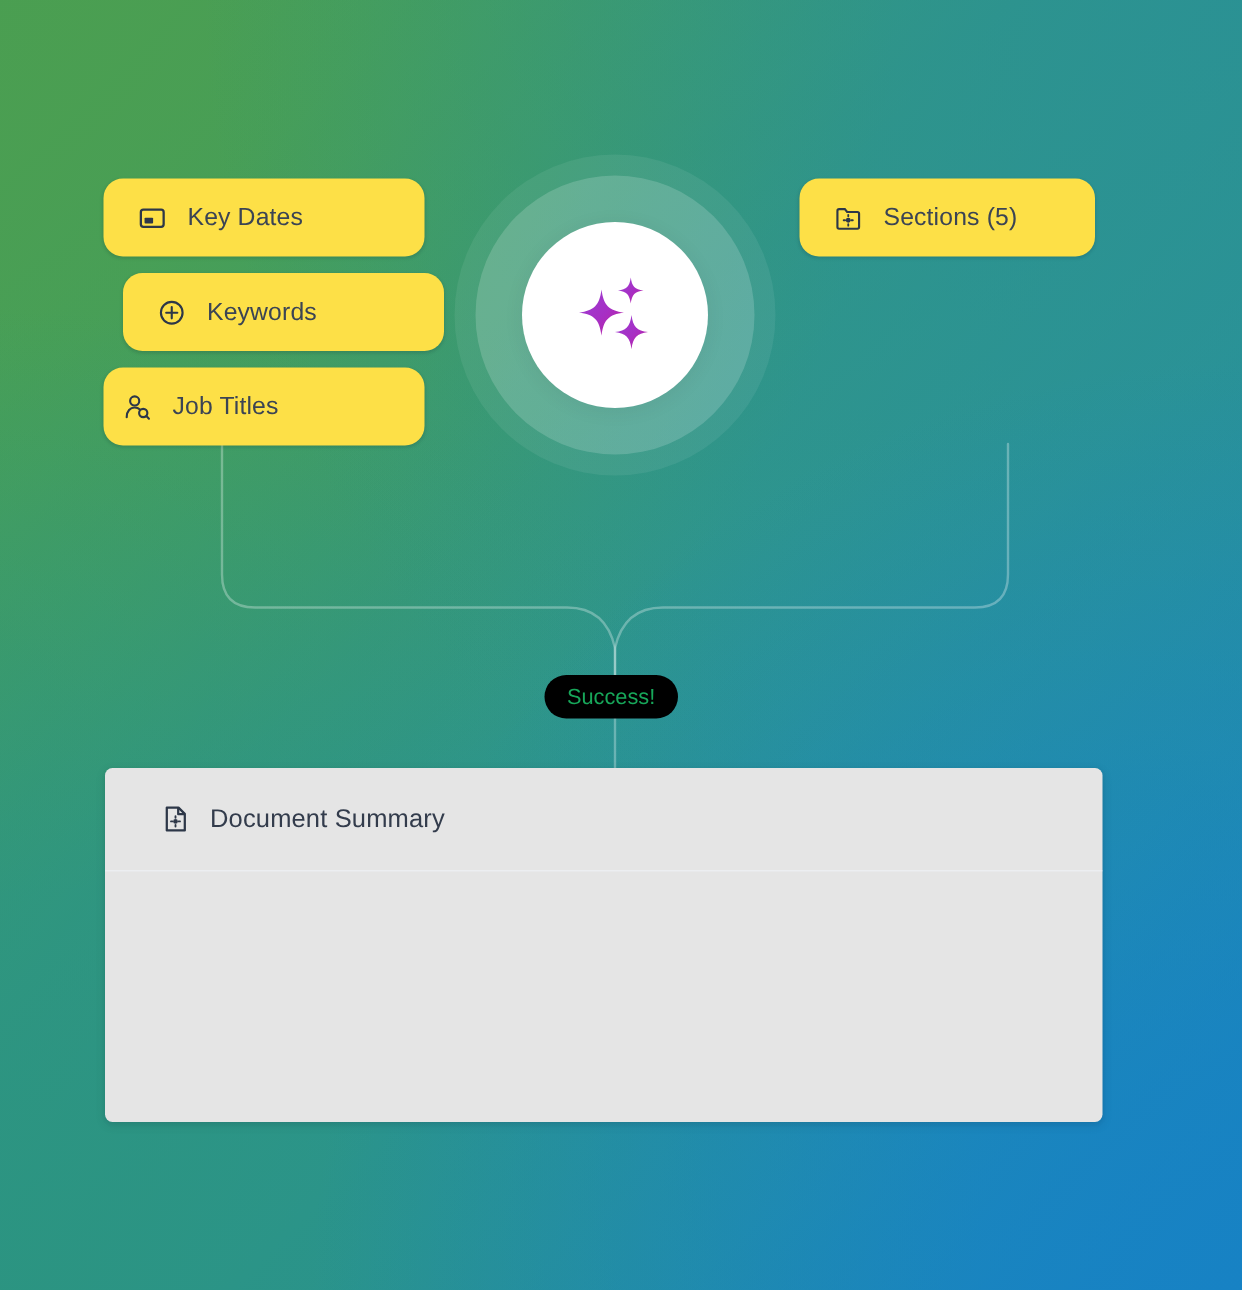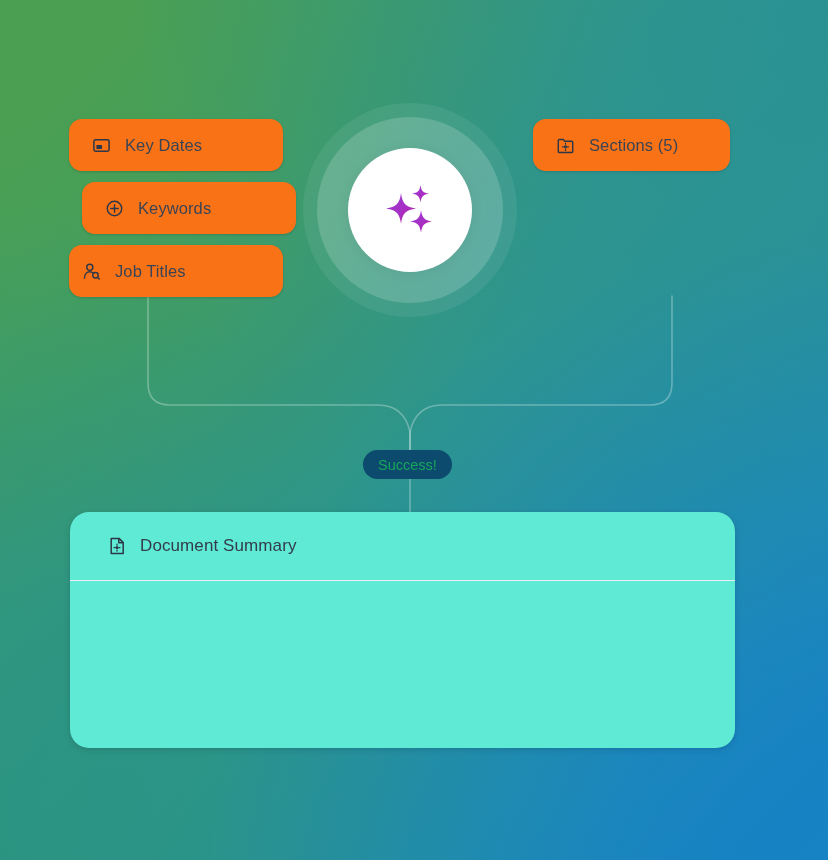--- a/index.html
+++ b/index.html
@@ -97,21 +97,21 @@
     justify-content: center;
     box-shadow: 0 2px 14px rgba(0,0,0,0.06);
     z-index: 3;
   }
   .sparkle-disc svg { display: block; }
 
   
   .card {
     position: absolute;
     height: 52px;
-    background: #f97316;
+    background: #fde047;
     border-radius: 13px;
     display: flex;
     align-items: center;
     padding-left: 22px;
     gap: 14px;
     box-shadow: 0 1px 3px rgba(16,24,40,0.10), 0 1px 2px rgba(16,24,40,0.06);
     z-index: 4;
   }
   .card-left  { left: 69px;  width: 214px; }
   .card-right { left: 533px; width: 197px; }
@@ -141,39 +141,39 @@
   
   .success-badge {
     position: absolute;
     left: 363px;
     top: 450px;
     height: 29px;
     padding: 0 15px;
     display: flex;
     align-items: center;
     justify-content: center;
-    background: #0c4a6e;
+    background: #000000;
     border-radius: 15px;
     z-index: 5;
   }
   .success-text {
     font-size: 14.5px;
     color: #17a75a;
     white-space: nowrap;
   }
 
   
   .doc-card {
     position: absolute;
     left: 70px;
     top: 512px;
     width: 665px;
     height: 236px;
-    background: #5eead4;
-    border-radius: 19px;
+    background: #e5e5e5;
+    border-radius: 5px;
     box-shadow: 0 2px 7px rgba(16,24,40,0.10), 0 1px 3px rgba(16,24,40,0.06);
     z-index: 4;
     overflow: hidden;
   }
   .doc-head {
     height: 69px;
     display: flex;
     align-items: center;
     padding-left: 36px;
     gap: 13px;

